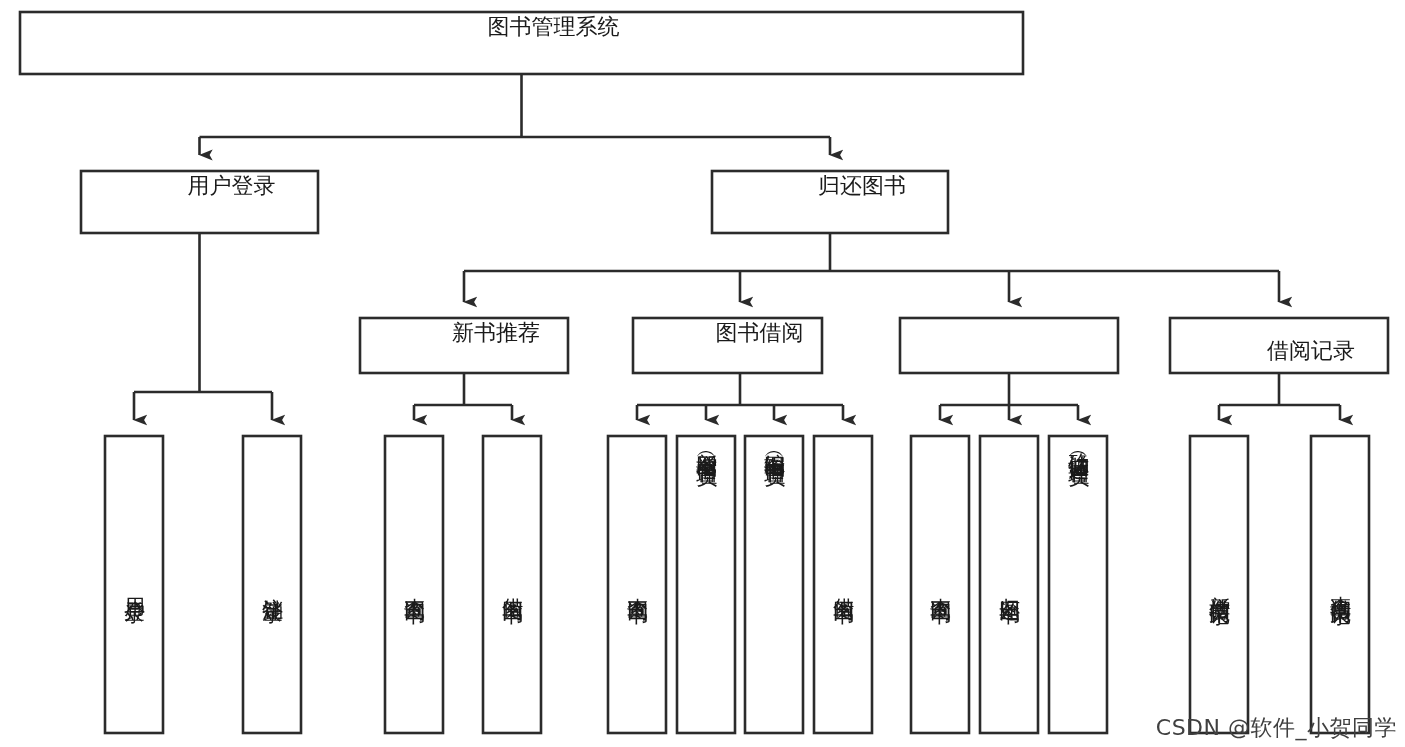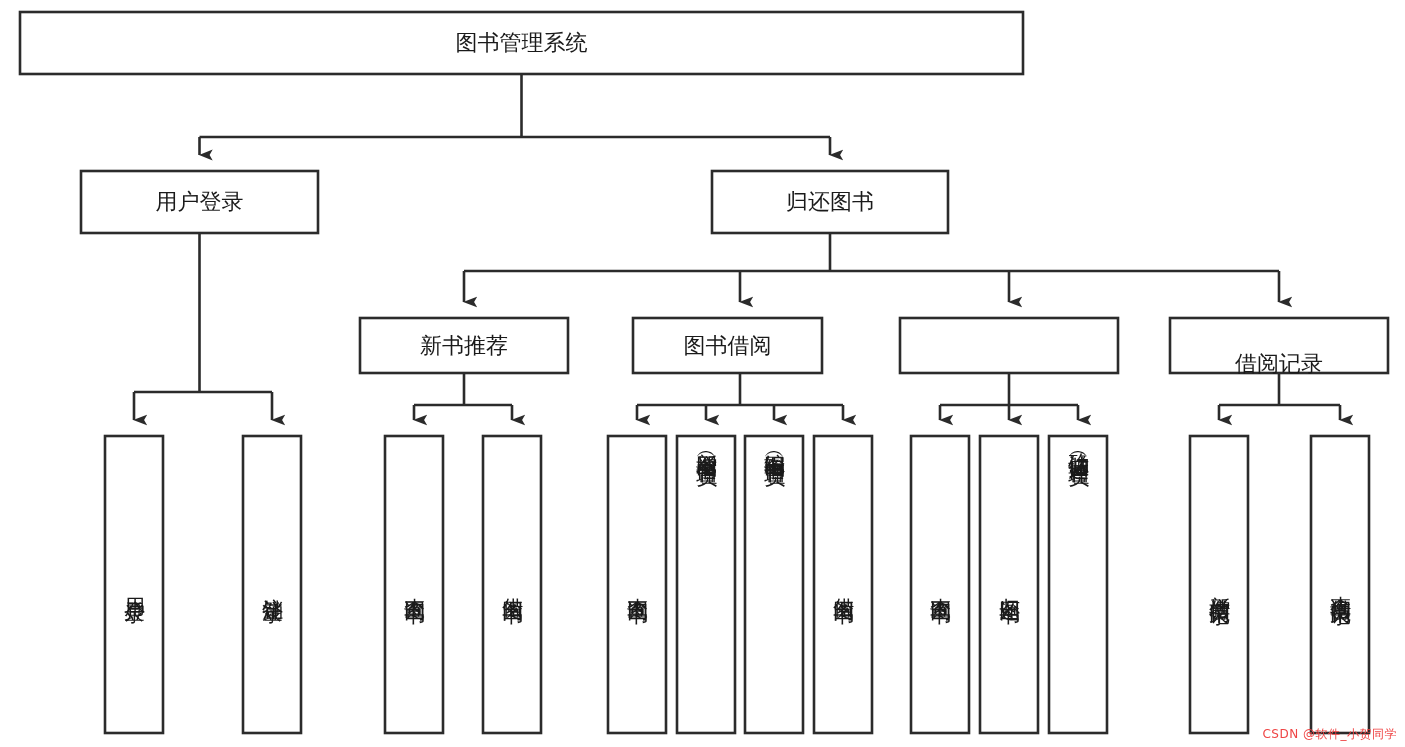--- a/index.html
+++ b/index.html
@@ -38,22 +38,22 @@
     stroke-linecap: butt;
   }
   .arrow-head {
     fill: #2b2b2b;
   }
   .watermark-text {
     position: absolute;
     right: 8px;
     bottom: 4px;
     font-family: "DejaVu Sans", "Liberation Sans", sans-serif;
-    font-size: 12px;
-    color: #ef4444;
+    font-size: 22px;
+    color: #404040;
     white-space: nowrap;
     letter-spacing: 0.5px;
   }
   .vert-label-wrap {
     position: absolute;
     display: flex;
     align-items: center;
     justify-content: center;
     pointer-events: none;
   }
@@ -63,27 +63,27 @@
     font-family: "DejaVu Sans", "Liberation Sans", sans-serif;
     font-size: 21px;
     line-height: 1.30;
     color: #1a1a1a;
     letter-spacing: 2px;
     white-space: nowrap;
   }
   .horiz-label {
     position: absolute;
     display: flex;
-    align-items: center;
     justify-content: center;
     font-family: "DejaVu Sans", "Liberation Sans", sans-serif;
     font-size: 22px;
     color: #1a1a1a;
     pointer-events: none;
     white-space: nowrap;
+    padding-left: 32px;
   }
 </style>
 </head>
 <body>
 
 <div id="diagram-root">
 
   <svg class="diagram" viewBox="0 0 1405 747">
     <defs>
       <marker id="arrow" viewBox="0 0 12 14" refX="6" refY="13.2" markerWidth="12" markerHeight="14" orient="auto-start-reverse" markerUnits="userSpaceOnUse">

